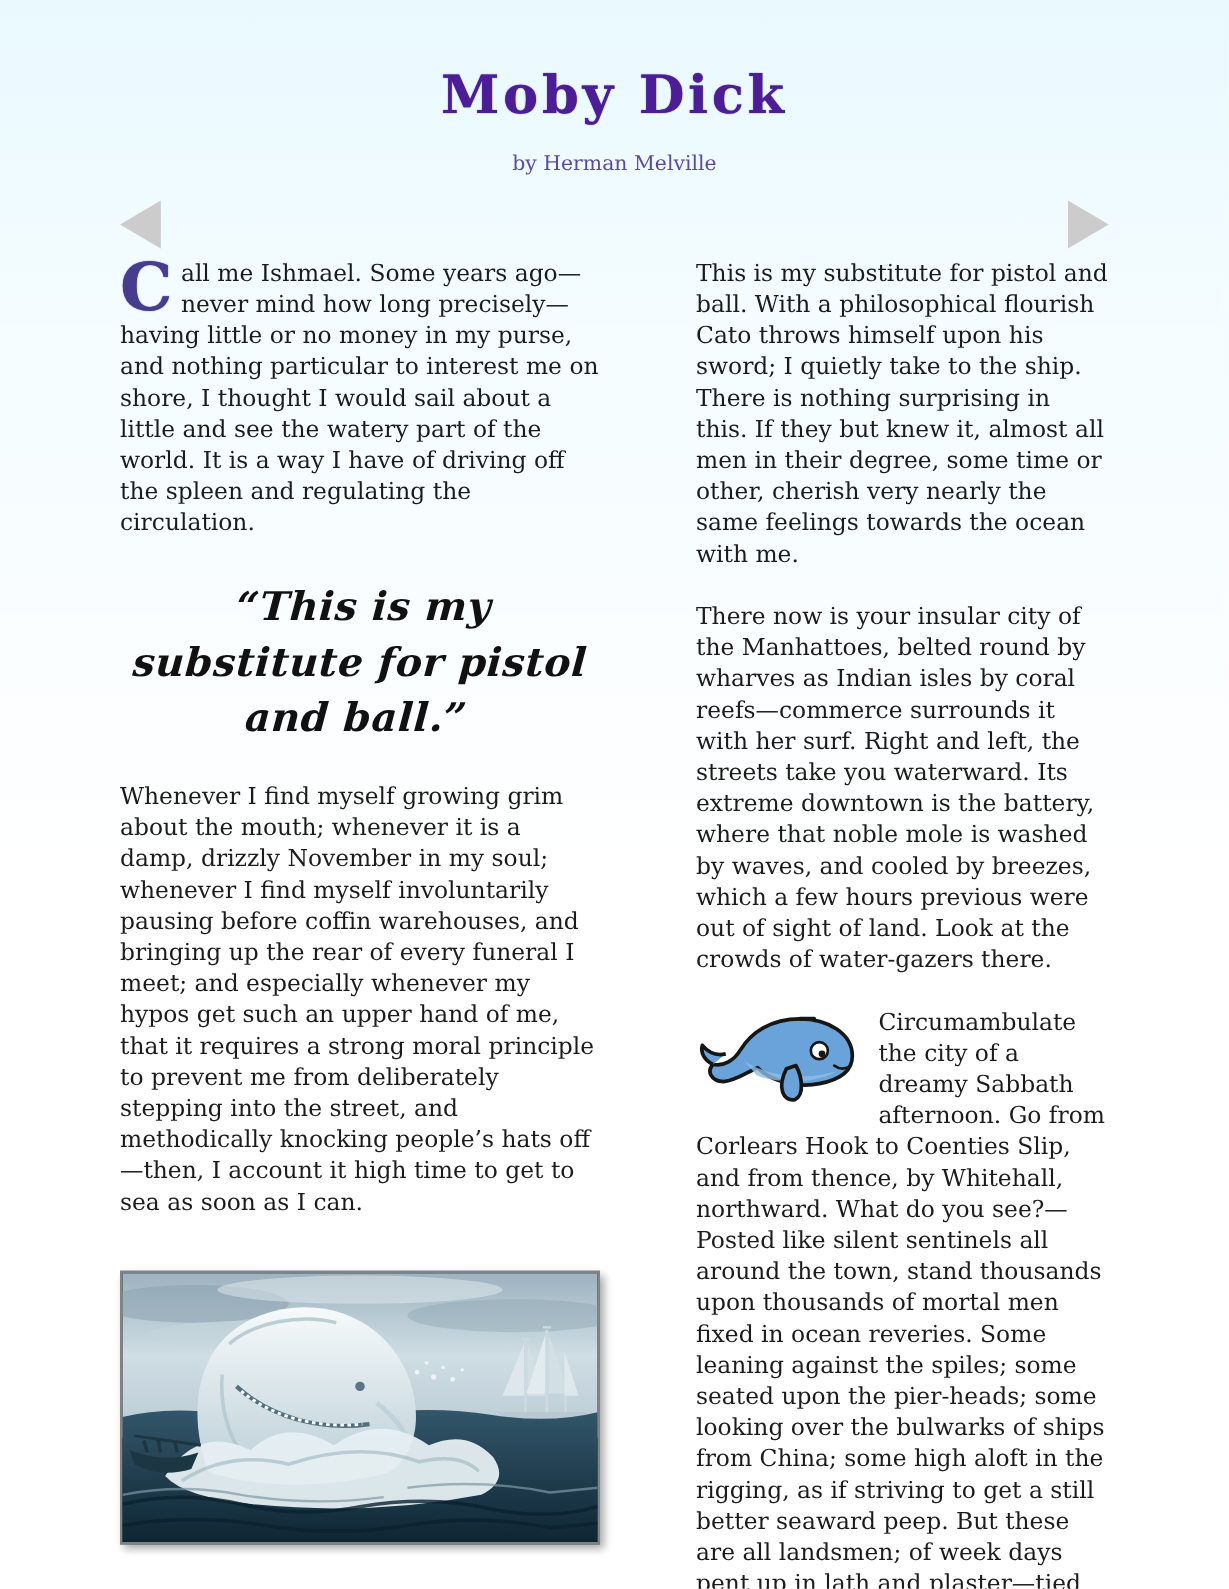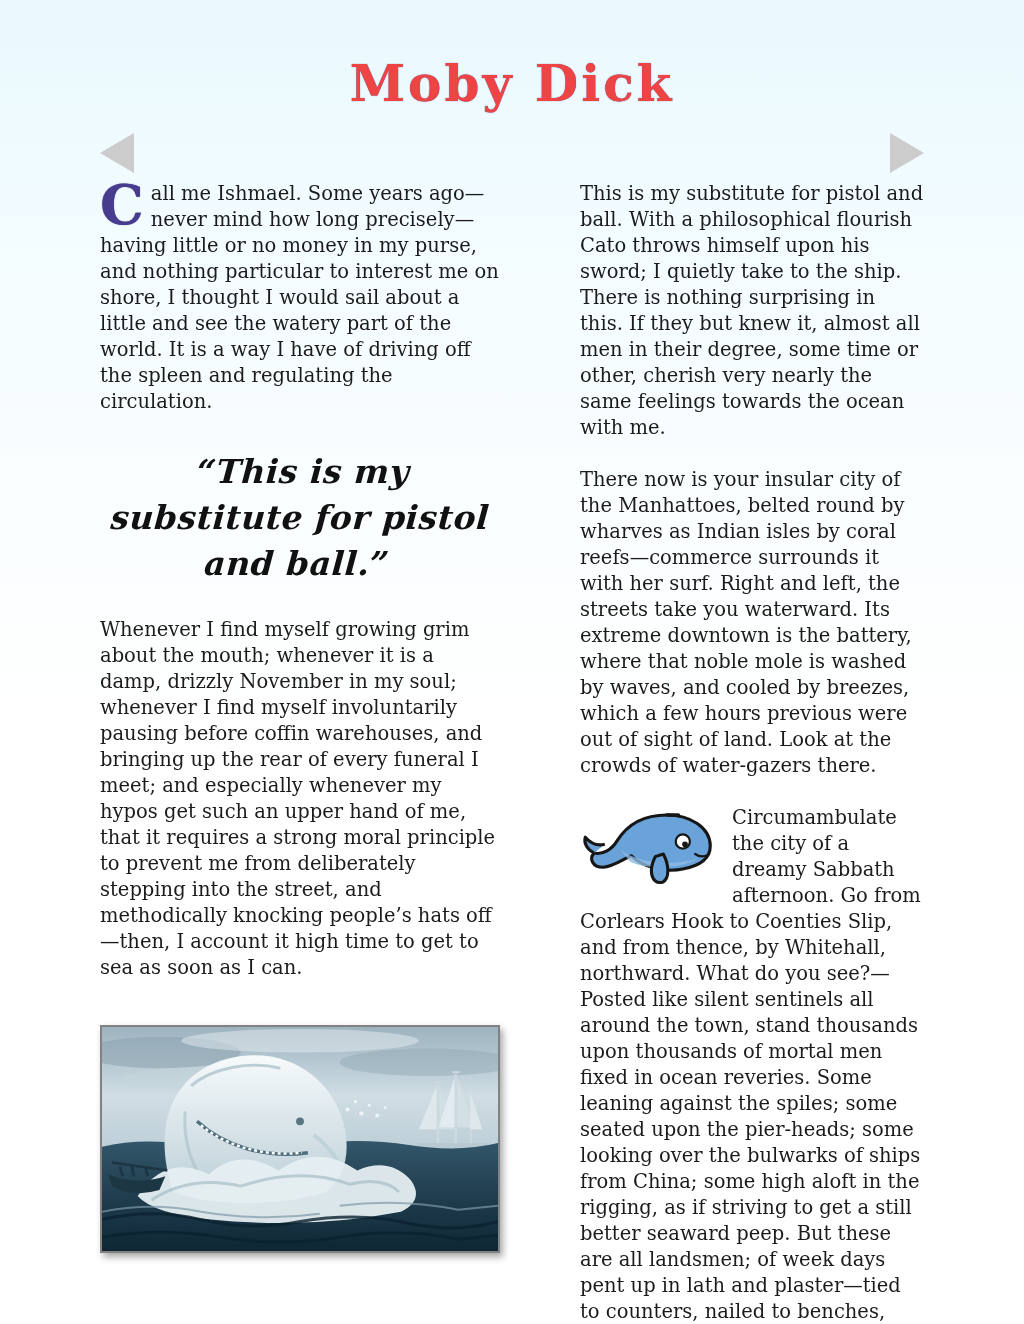--- a/index.html
+++ b/index.html
@@ -11,23 +11,23 @@
     background: linear-gradient(180deg, #e9f9fe 0%, #f3fcff 18%, #ffffff 55%, #ffffff 100%);
     font-family: "DejaVu Serif", "Liberation Serif", serif;
     color: #1b1b1b;
     display: flex;
     flex-direction: column;
   }
   .page-header { text-align: center; margin-top: 54px; }
   .page-title {
     font-family: "DejaVu Serif", serif;
     font-weight: bold;
-    font-size: 50px;
+    font-size: 44px;
     letter-spacing: 3px;
-    color: #ef4444;
+    color: #4c1d95;
     text-shadow: 0 0 1px #473c8e;
     text-align: center;
   }
   .page-subtitle {
     margin-top: 22px;
     font-size: 17px;
     color: #5b4a9e;
   }
   .nav-row {
     width: 824px;
@@ -102,20 +102,21 @@
     margin-bottom: 2px;
     height: 4px;
     background: #7b8189;
   }
 </style>
 </head>
 <body>
 
 <header class="page-header">
   <h1 class="page-title">Moby Dick</h1>
+  <div class="page-subtitle">by Herman Melville</div>
 </header>
 
 <nav class="nav-row">
   <div class="arrow arrow-left"></div>
   <div class="arrow arrow-right"></div>
 </nav>
 
 <main class="columns">
 
   <section>

